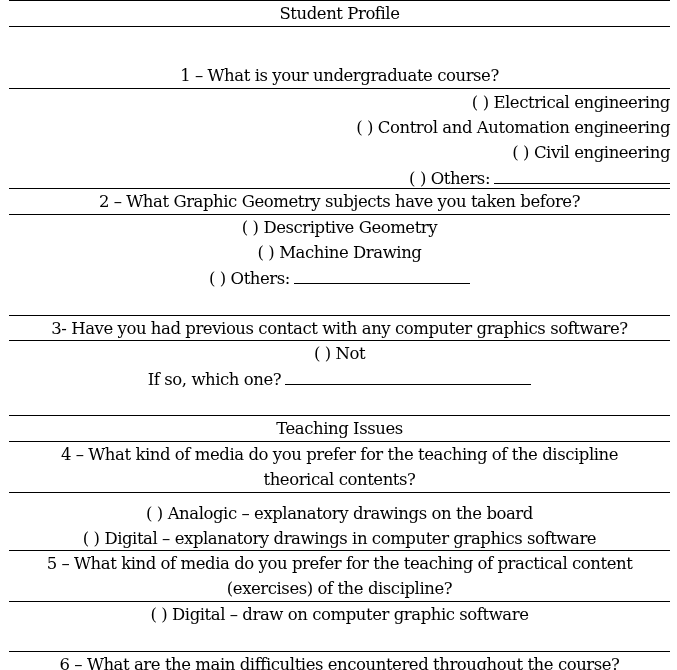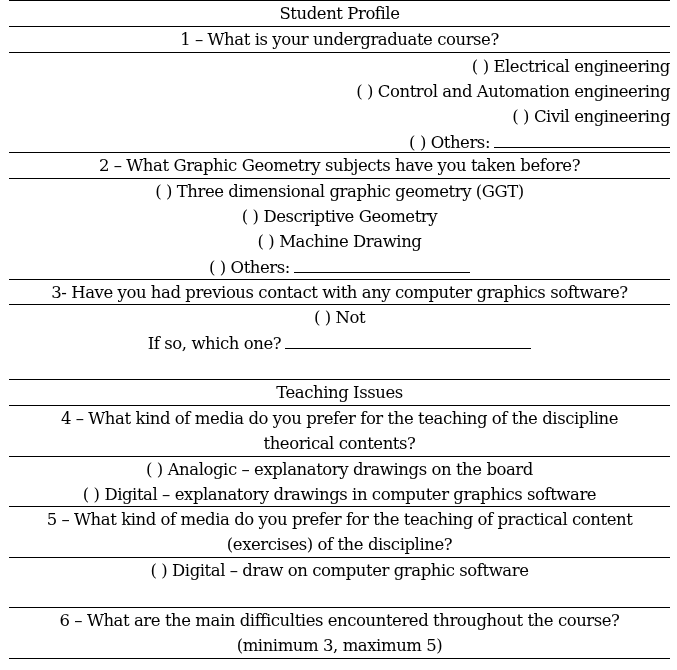--- a/index.html
+++ b/index.html
@@ -6,29 +6,29 @@
   body { width: 677px; height: 670px; position: relative; overflow: hidden;
          font-family: "DejaVu Serif", "Liberation Serif", serif; color: #000; }
   .table { position: absolute; left: 9px; top: 0; width: 661px;
            border-top: 1.5px solid #000; }
   .row { border-bottom: 1.5px solid #000; text-align: center;
          font-size: 16.5px; line-height: 25px; padding: 0; box-sizing: border-box; }
   .line { display: block; white-space: nowrap; letter-spacing: -0.45px; }
   .blank { display: inline-block; border-bottom: 1px solid #000; height: 18px;
            vertical-align: baseline; margin-left: 4px; }
   .r1 { height: 26px; }
-  .r2 { height: 26px; }
+  .r2 { height: 26px; margin-top: 36px; }
   .r3 { height: 100px; padding-top: 1px; text-align: right; }
   .r4 { height: 26px; }
   .r5 { height: 101px; }
   .r6 { height: 25px; }
   .r7 { height: 75px; }
   .r8 { height: 26px; }
   .r9 { height: 51px; }
-  .r10 { height: 50px; }
+  .r10 { height: 50px; margin-top: 8px; }
   .r11 { height: 51px; }
   .r12 { height: 50px; }
   .r13 { height: 51px; }
 </style>
 </head>
 <body>
 
 <div class="table">
 
   <div class="row r1">
@@ -46,21 +46,20 @@
     <span class="line">
       <span>( ) Others:</span><span class="blank" style="width:176px"></span>
     </span>
   </div>
 
   <div class="row r4">
     <span class="line">2 – What Graphic Geometry subjects have you taken before?</span>
   </div>
 
   <div class="row r5">
-    <span class="line">( ) Three dimensional graphic geometry (GGT)</span>
     <span class="line">( ) Descriptive Geometry</span>
     <span class="line">( ) Machine Drawing</span>
     <span class="line">
       <span>( ) Others:</span><span class="blank" style="width:176px"></span>
     </span>
   </div>
 
   <div class="row r6">
     <span class="line">3- Have you had previous contact with any computer graphics software?</span>
   </div>

